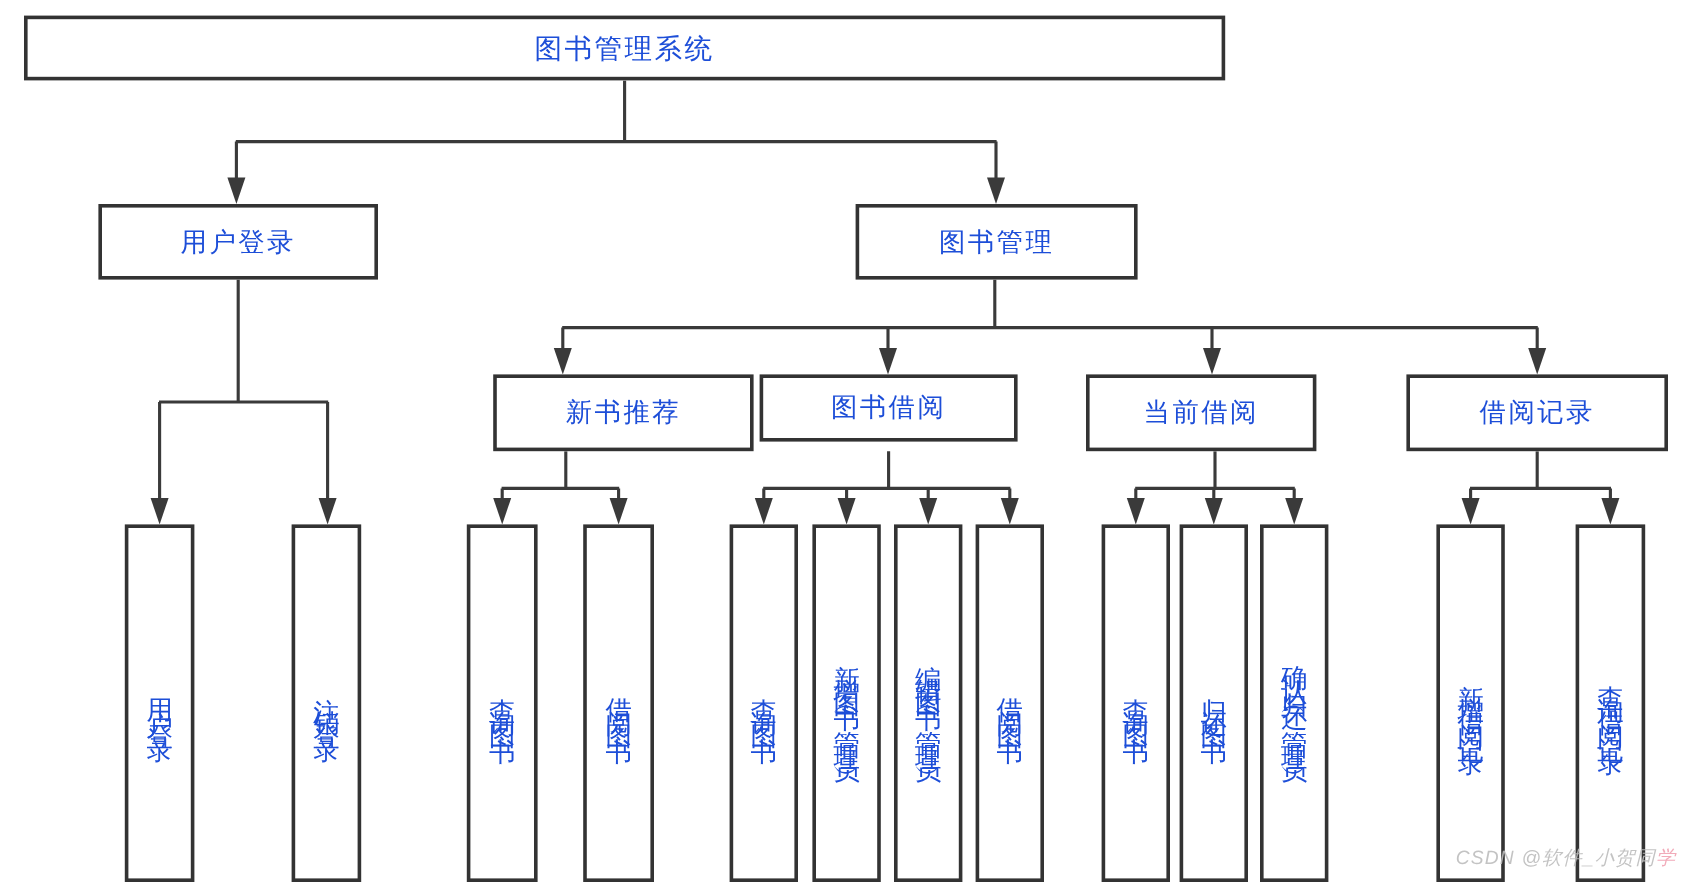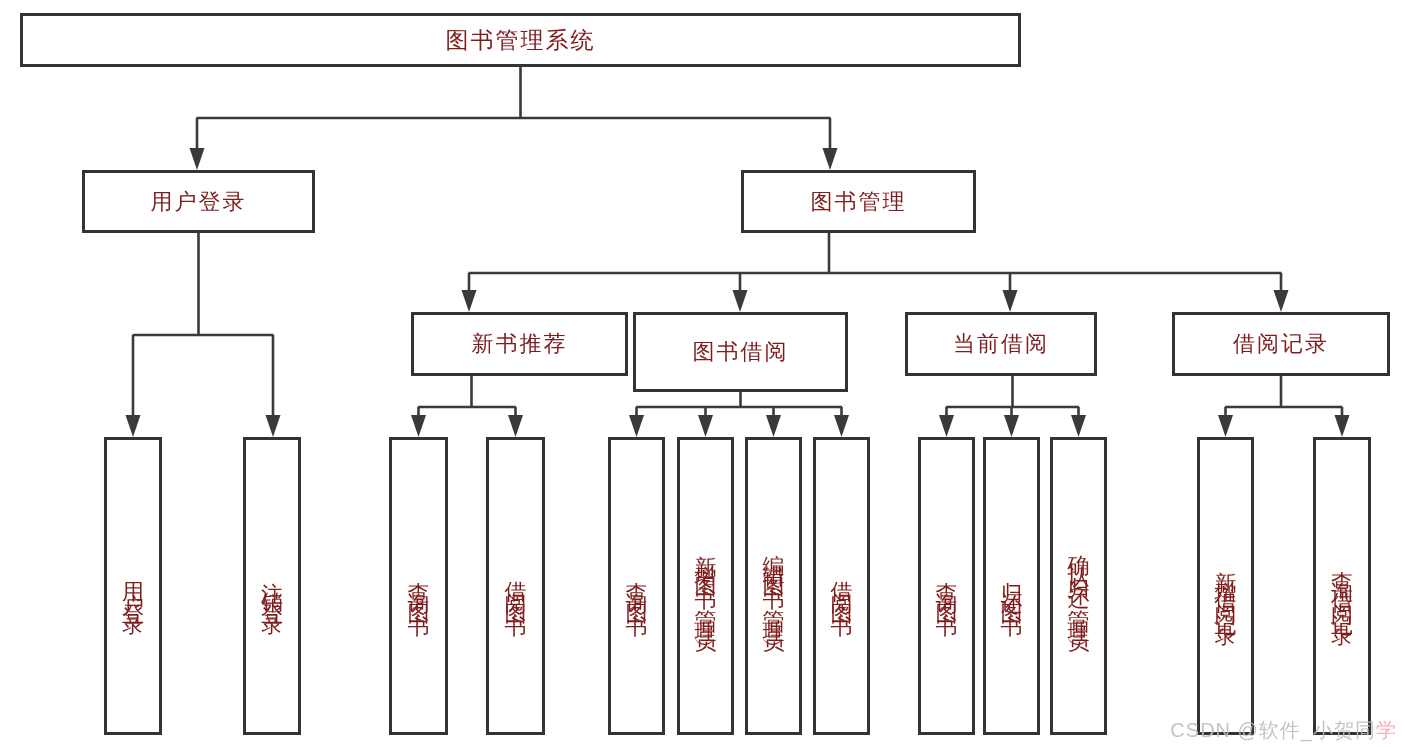--- a/index.html
+++ b/index.html
@@ -13,48 +13,49 @@
   #edges{position:absolute;left:0;top:0;z-index:1;}
   .node{
     position:absolute;
     box-sizing:border-box;
     background:#ffffff;
     border:3px solid #333333;
     display:flex;
     align-items:center;
     justify-content:center;
     z-index:2;
-    color:#7f1d1d;
+    color:#1d4ed8;
   }
   .node .hlabel{
     font-size:22px;
     letter-spacing:2px;
     white-space:nowrap;
     line-height:1;
   }
   .node.root-box .hlabel{font-size:23px;}
   .node.leaf{border-width:3px;}
   .vtext{
     writing-mode:vertical-rl;
     text-orientation:mixed;
     font-size:22px;
     line-height:1;
     letter-spacing:11px;
     white-space:nowrap;
   }
   .watermark{
     position:absolute;
     right:8px;
-    bottom:3px;
+    bottom:21px;
     z-index:3;
-    font-size:20px;
+    font-size:16px;
     letter-spacing:1px;
     color:#bdbdbd;
     opacity:0.9;
     white-space:nowrap;
+    font-style:italic;
   }
   .watermark .wm-hl{color:#f0a2b2;}
 </style>
 </head>
 <body>
 
 <div id="canvas">
 
   <svg id="edges" width="1405" height="747" viewBox="0 0 1405 747">
     <g stroke="#3a3a3a" stroke-width="2.6" fill="none">
@@ -96,28 +97,28 @@
     </g>
   </svg>
 
   <div class="node root-box" style="left:20px;top:13px;width:1001px;height:54px;">
     <span class="hlabel">图书管理系统</span>
   </div>
 
   <div class="node" style="left:82px;top:170px;width:233px;height:63px;">
     <span class="hlabel">用户登录</span>
   </div>
-  <div class="node" style="left:713px;top:170px;width:235px;height:63px;margin-left:28px;">
+  <div class="node" style="left:713px;top:170px;width:235px;height:63px;">
     <span class="hlabel">图书管理</span>
   </div>
 
   <div class="node" style="left:363px;top:312px;width:217px;height:64px;margin-left:48px;">
     <span class="hlabel">新书推荐</span>
   </div>
-  <div class="node" style="left:633px;top:312px;width:215px;height:80px;">
+  <div class="node" style="left:633px;top:312px;width:215px;height:56px;">
     <span class="hlabel">图书借阅</span>
   </div>
   <div class="node" style="left:905px;top:312px;width:192px;height:64px;">
     <span class="hlabel">当前借阅</span>
   </div>
   <div class="node" style="left:1172px;top:312px;width:218px;height:64px;">
     <span class="hlabel">借阅记录</span>
   </div>
 
   <div class="node leaf" style="left:104px;top:437px;width:58px;height:298px;">

